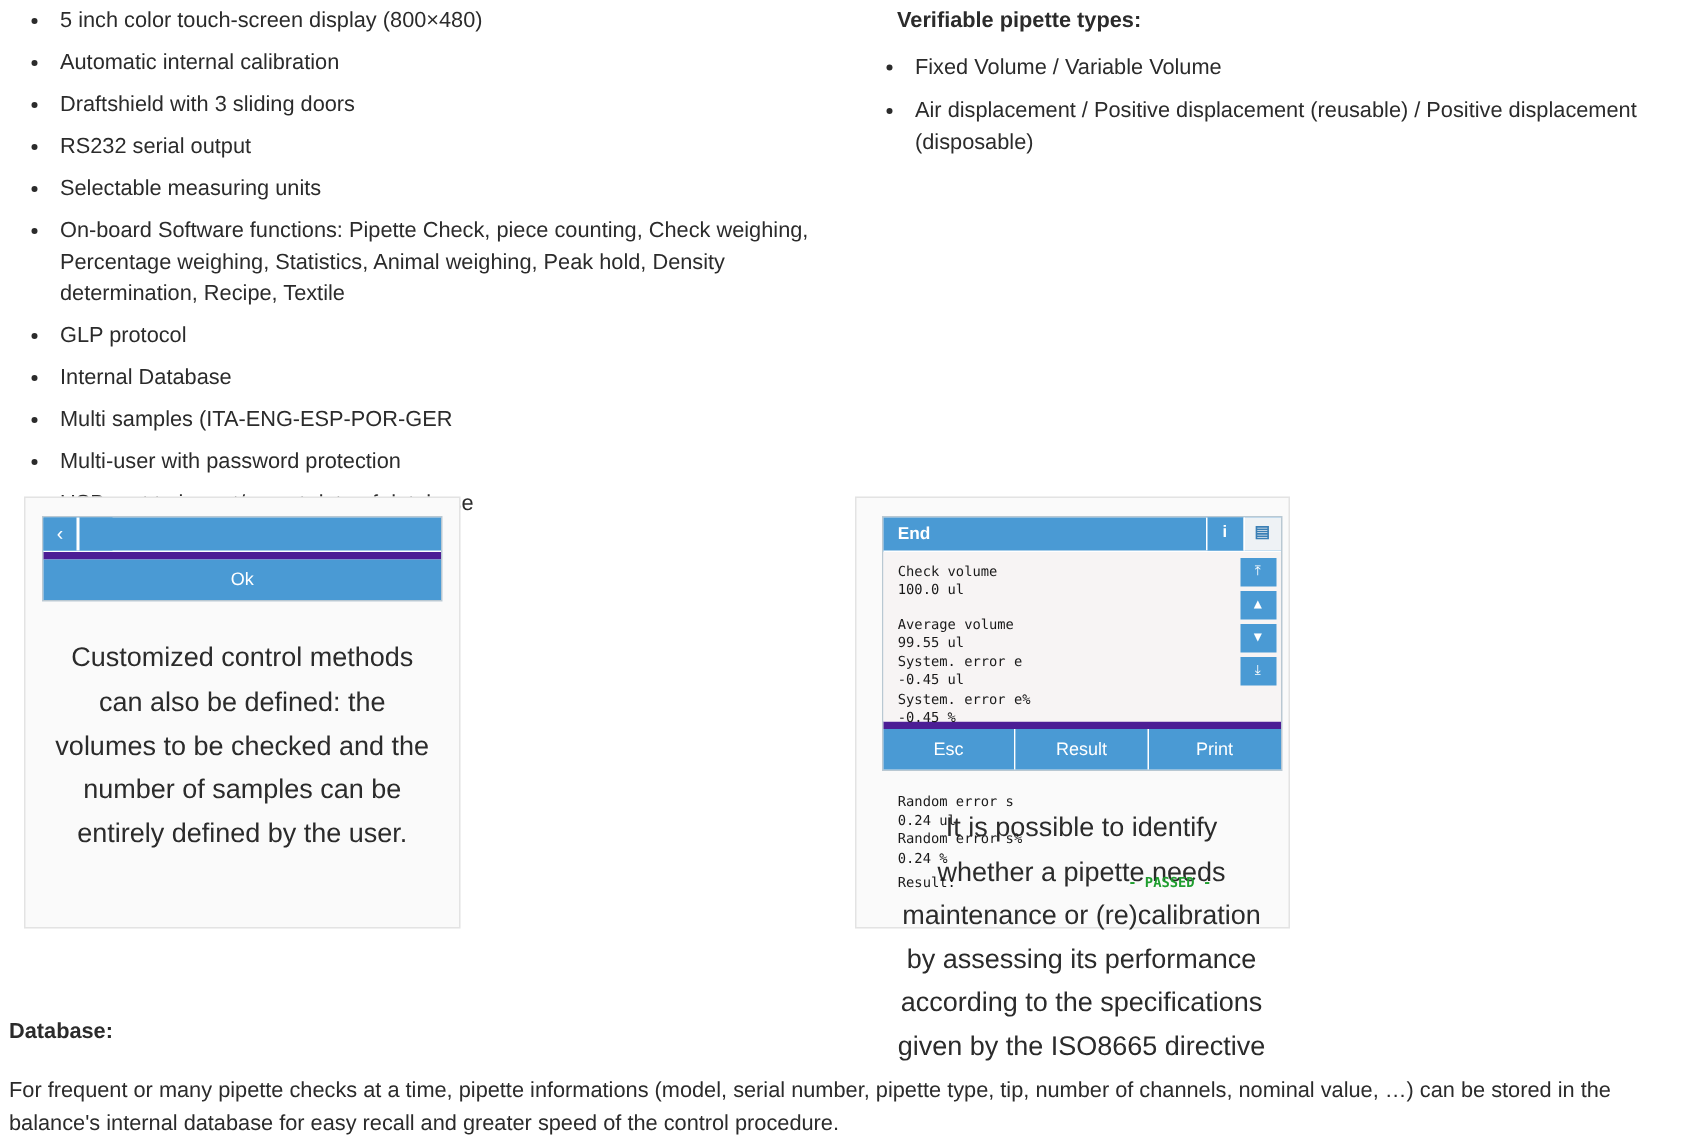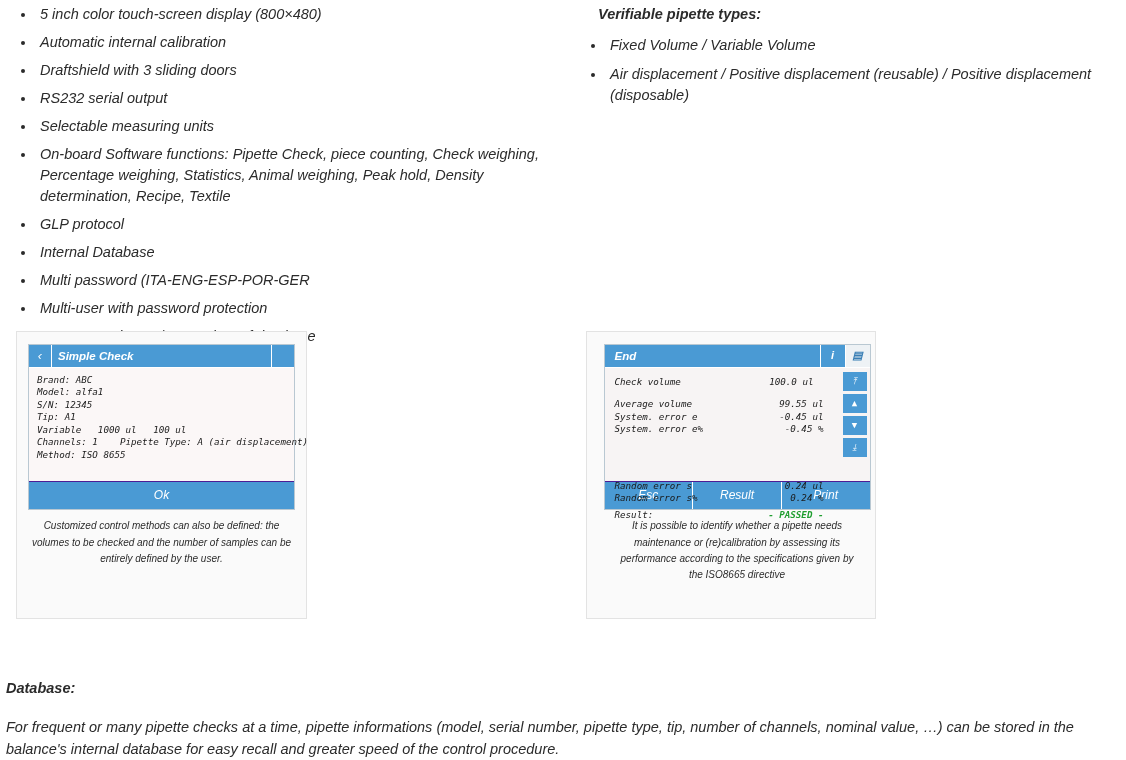--- a/index.html
+++ b/index.html
@@ -14,21 +14,20 @@
     color: #2b2b2b;
     font-size: 14.5px;
     line-height: 1.45;
     position: relative;
     overflow: hidden;
   }
   .page {
     position: relative;
     width: 1126px;
     height: 566px;
-    font-style: italic;
   }
   .col-left {
     position: absolute;
     left: 16px;
     top: 4px;
     width: 540px;
   }
   .col-right {
     position: absolute;
     left: 586px;
@@ -67,21 +66,21 @@
     border: 1px solid #e3e3e3;
     box-sizing: border-box;
   }
   #card-left {
     left: 16px;
     top: 331px;
     width: 291px;
     height: 288px;
   }
   #card-right {
-    left: 586px;
+    left: 570px;
     top: 331px;
     width: 290px;
     height: 288px;
     padding-left: 12px;
   }
   .device {
     margin: 12px auto 0 auto;
     width: 267px;
     border: 1px solid #b9c8d2;
     background: #ffffff;
@@ -148,20 +147,21 @@
   }
   .dev-body.right {
     background: #f7f4f4;
     padding: 8px 10px;
   }
   .mono-line { white-space: pre; }
   .kv-row {
     display: flex;
     justify-content: space-between;
     white-space: pre;
+    flex-direction: column;
   }
   .kv-row .k { }
   .kv-row .v { }
   .result-row {
     display: flex;
     justify-content: space-between;
     margin-top: 4px;
     white-space: pre;
   }
   .passed {
@@ -184,37 +184,37 @@
     background: #4a9ad4;
     color: #ffffff;
     font-size: 9px;
     display: flex;
     align-items: center;
     justify-content: center;
     line-height: 1;
   }
   .dev-footer {
     display: flex;
-    border-top: 1px solid #4c1d95;
+    border-top: 5px solid #4c1d95;
   }
   .dev-btn {
     flex: 1;
     background: #4a9ad4;
     color: #ffffff;
     text-align: center;
     font-size: 12px;
     padding: 5px 0;
     border-right: 1px solid #ffffff;
     font-family: "Liberation Sans", sans-serif;
   }
   .dev-btn:last-child { border-right: none; }
   .caption {
-    margin: 8px 14px 0 14px;
+    margin: 23px 14px 0 14px;
     text-align: center;
-    font-size: 10px;
+    font-size: 18px;
     line-height: 1.62;
     color: #2b2b2b;
   }
 
   
   .bottom {
     position: absolute;
     left: 6px;
     top: 678px;
     width: 1114px;
@@ -238,49 +238,39 @@
   <div class="col-left">
     <ul class="feat">
       <li>5 inch color touch-screen display (800×480)</li>
       <li>Automatic internal calibration</li>
       <li>Draftshield with 3 sliding doors</li>
       <li>RS232 serial output</li>
       <li>Selectable measuring units</li>
       <li>On-board Software functions: Pipette Check, piece counting, Check weighing, Percentage weighing, Statistics, Animal weighing, Peak hold, Density determination, Recipe, Textile</li>
       <li>GLP protocol</li>
       <li>Internal Database</li>
-      <li>Multi password (ITA-ENG-ESP-POR-GER</li>
+      <li>Multi samples (ITA-ENG-ESP-POR-GER</li>
       <li>Multi-user with password protection</li>
       <li>USB port to import/export data of database</li>
     </ul>
   </div>
 
   <div class="col-right">
     <div class="bold-head">Verifiable pipette types:</div>
     <ul class="right-list" style="margin-top:8px;">
       <li>Fixed Volume / Variable Volume</li>
       <li>Air displacement / Positive displacement (reusable) / Positive displacement (disposable)</li>
     </ul>
   </div>
 
   <div class="card" id="card-left">
     <div class="device">
       <div class="dev-titlebar">
         <div class="dev-back">‹</div>
-        <div class="dev-title left-pad">Simple Check</div>
         <div class="dev-right-box"></div>
-      </div>
-      <div class="dev-body">
-        <div class="mono-line">Brand: ABC</div>
-        <div class="mono-line">Model: alfa1</div>
-        <div class="mono-line">S/N: 12345</div>
-        <div class="mono-line">Tip: A1</div>
-        <div class="mono-line">Variable   1000 ul   100 ul</div>
-        <div class="mono-line">Channels: 1    Pipette Type: A (air displacement)</div>
-        <div class="mono-line">Method: ISO 8655</div>
       </div>
       <div class="dev-footer">
         <div class="dev-btn">Ok</div>
       </div>
     </div>
     <div class="caption">Customized control methods can also be defined: the volumes to be checked and the number of samples can be entirely defined by the user.</div>
   </div>
 
   <div class="card" id="card-right">
     <div class="device">

